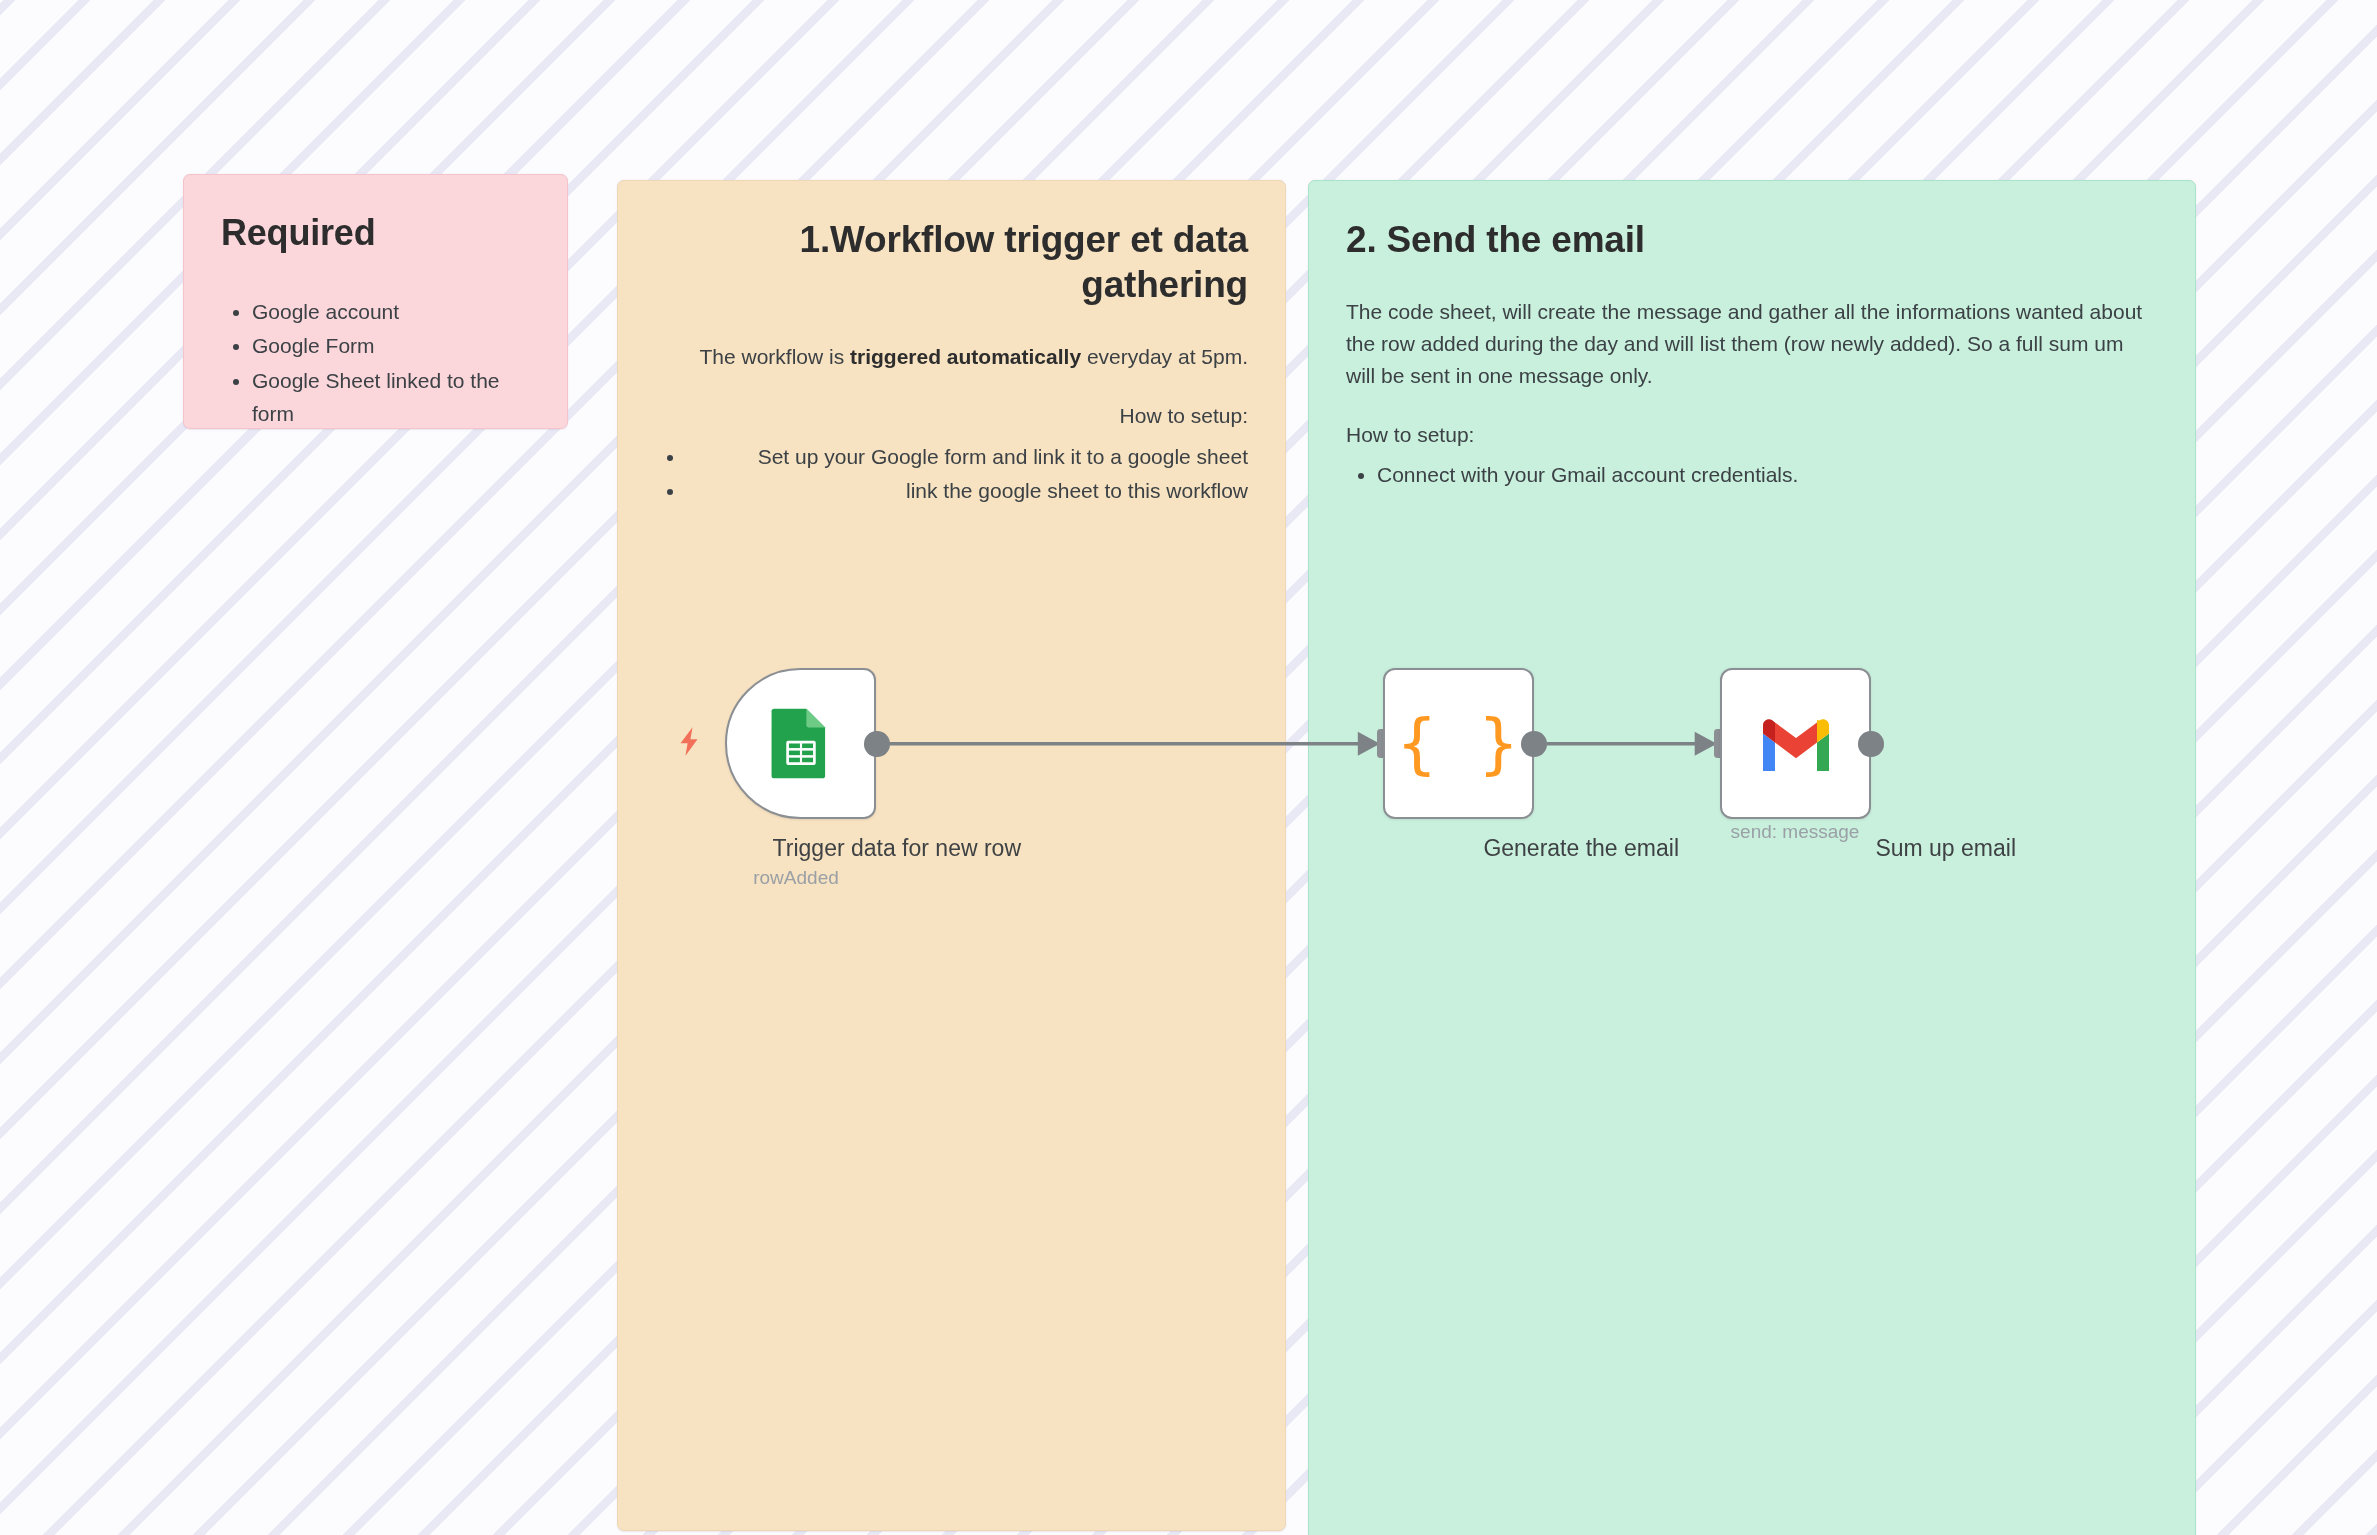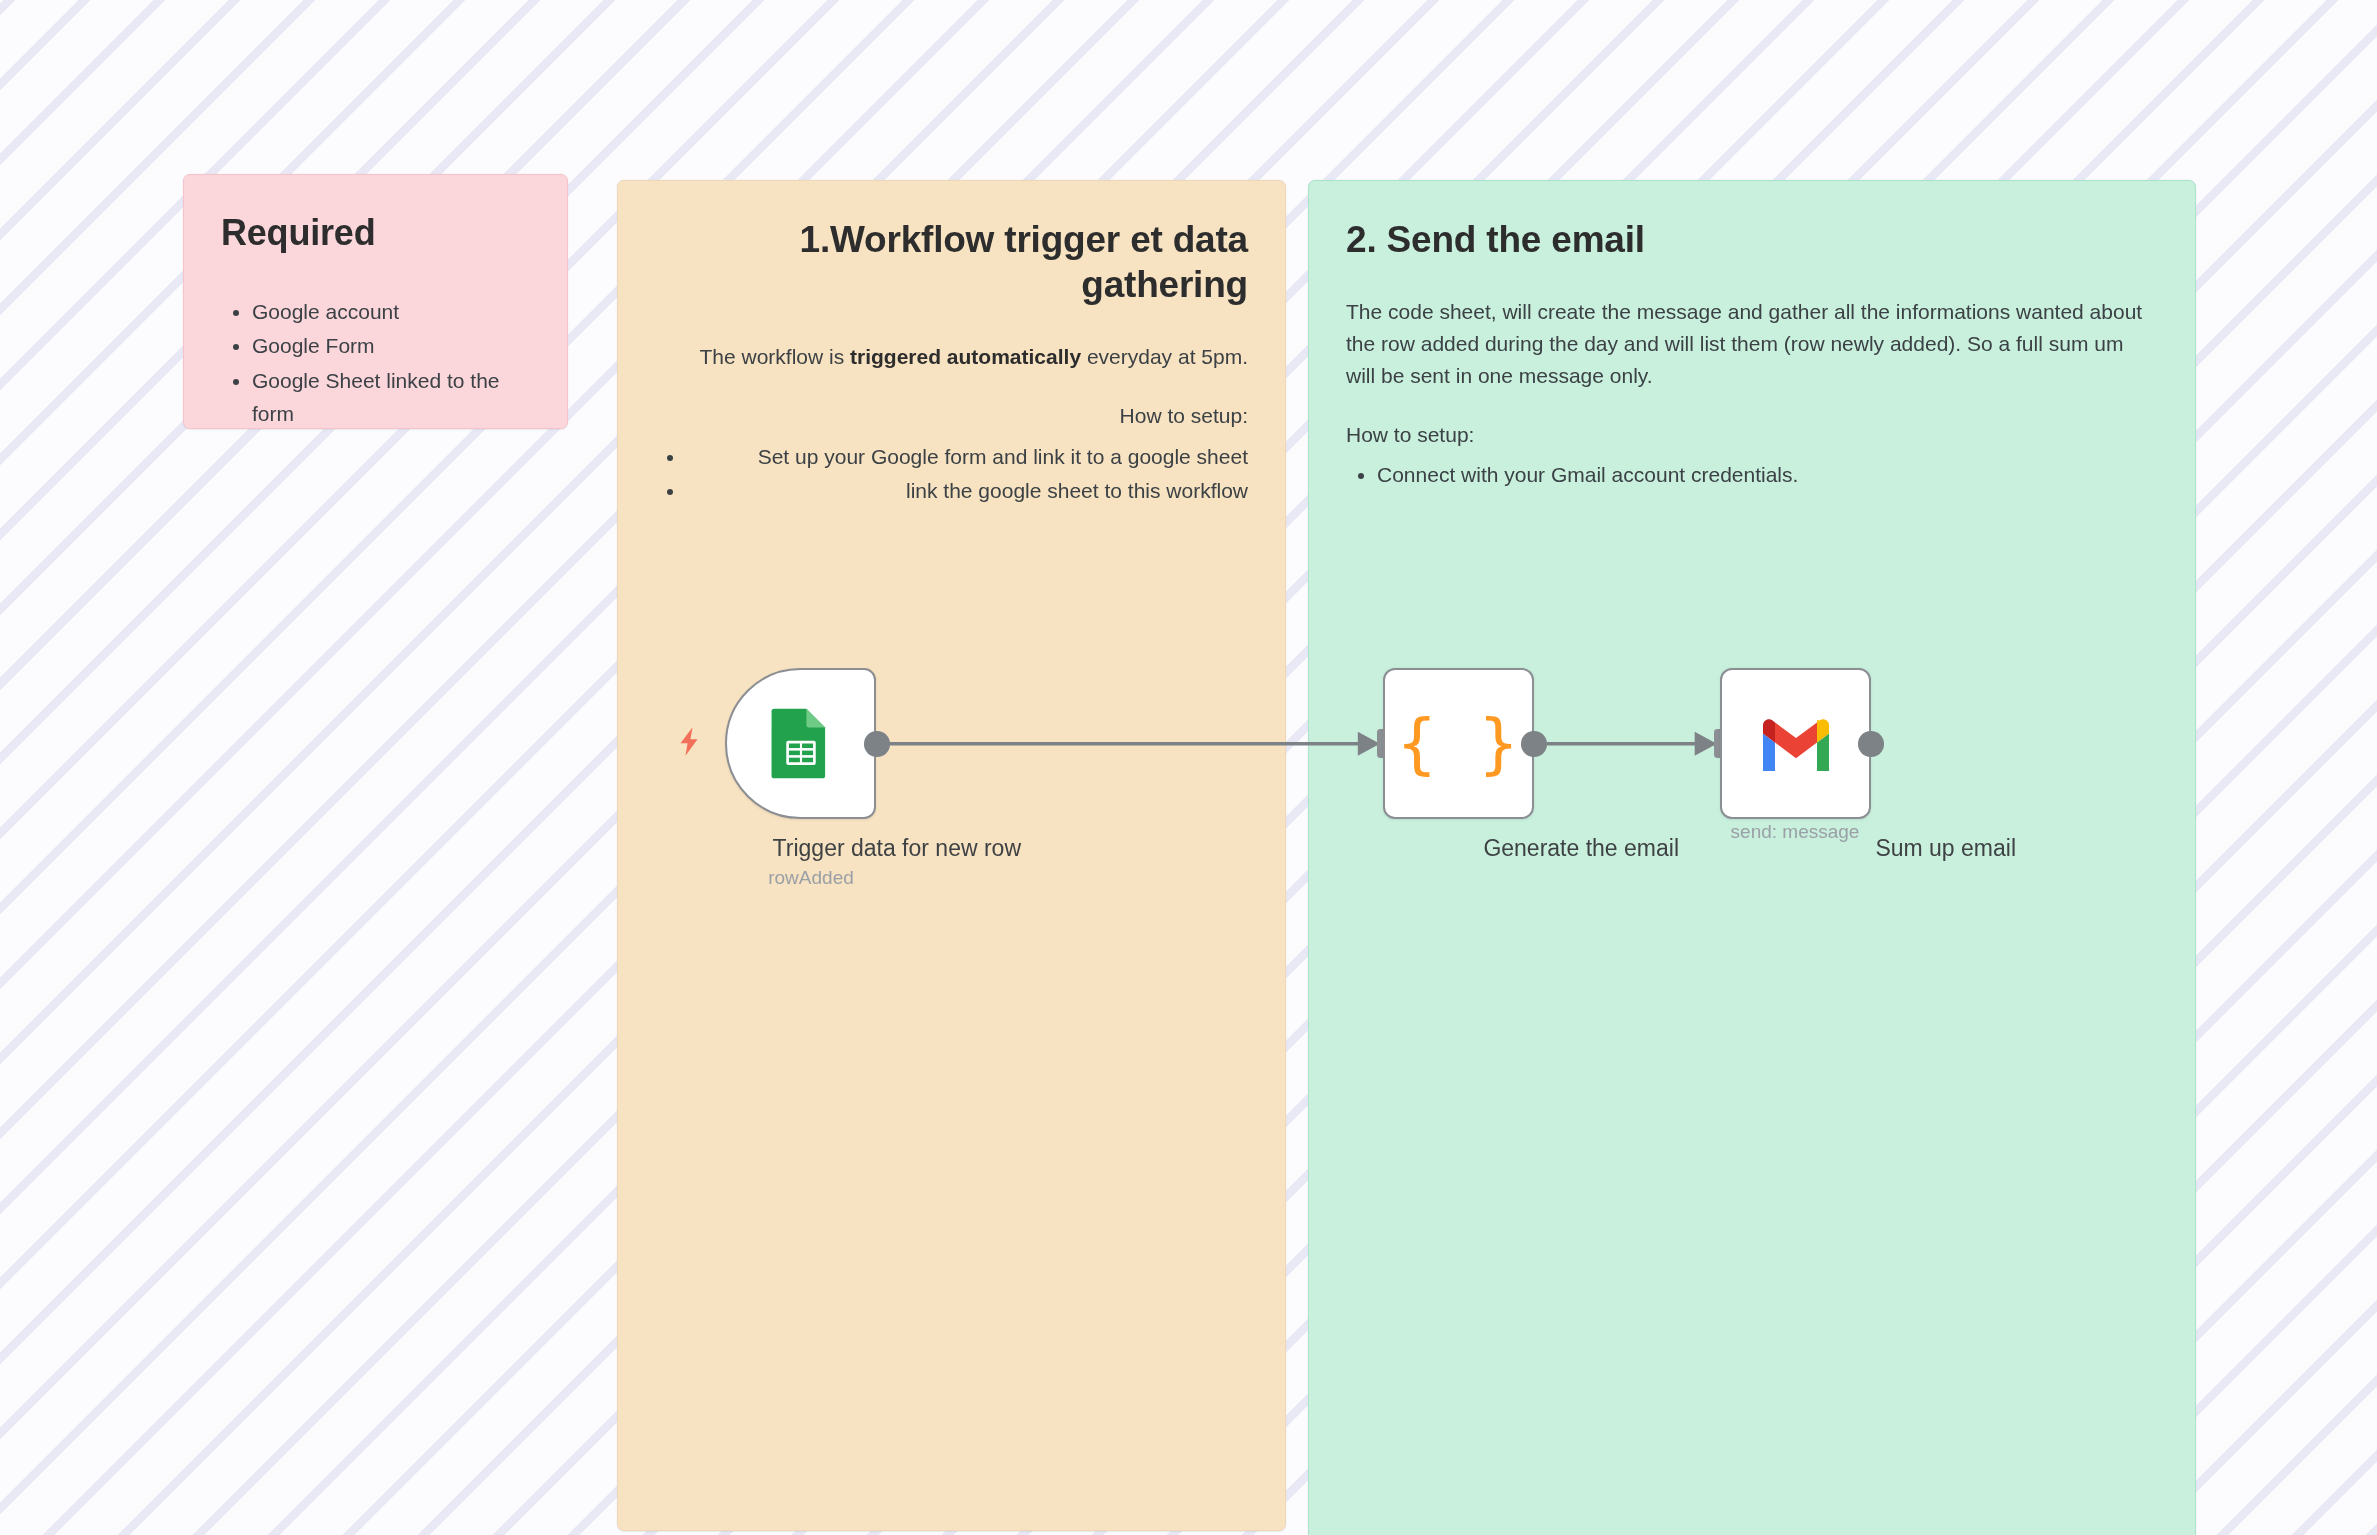--- a/index.html
+++ b/index.html
@@ -233,21 +233,21 @@
         <rect x="24.8" y="28" width="8.2" height="3.4" fill="#23a24d"></rect>
         <rect x="15" y="33.3" width="8.2" height="3.4" fill="#23a24d"></rect>
         <rect x="24.8" y="33.3" width="8.2" height="3.4" fill="#23a24d"></rect>
         <rect x="15" y="38.6" width="8.2" height="3.4" fill="#23a24d"></rect>
         <rect x="24.8" y="38.6" width="8.2" height="3.4" fill="#23a24d"></rect>
       </svg>
     </span>
   </div>
   <div class="port-out" style="left:864px; top:731px;"></div>
   <div class="node-label" style="left:579px; top:834px;">Trigger data for new row</div>
-  <div class="node-sublabel" style="left:590px; top:866px;">rowAdded</div>
+  <div class="node-sublabel" style="left:575px; top:866px;">rowAdded</div>
 
   <div class="port-in" style="left:1377px; top:729px;"></div>
   <div class="node" style="left:1383px; top:668px;">
     <span class="icon-code">{ }</span>
   </div>
   <div class="port-out" style="left:1521px; top:731px;"></div>
   <div class="node-label" style="left:1237px; top:834px;">Generate the email</div>
 
   <div class="port-in" style="left:1714px; top:729px;"></div>
   <div class="node" style="left:1720px; top:668px;">

